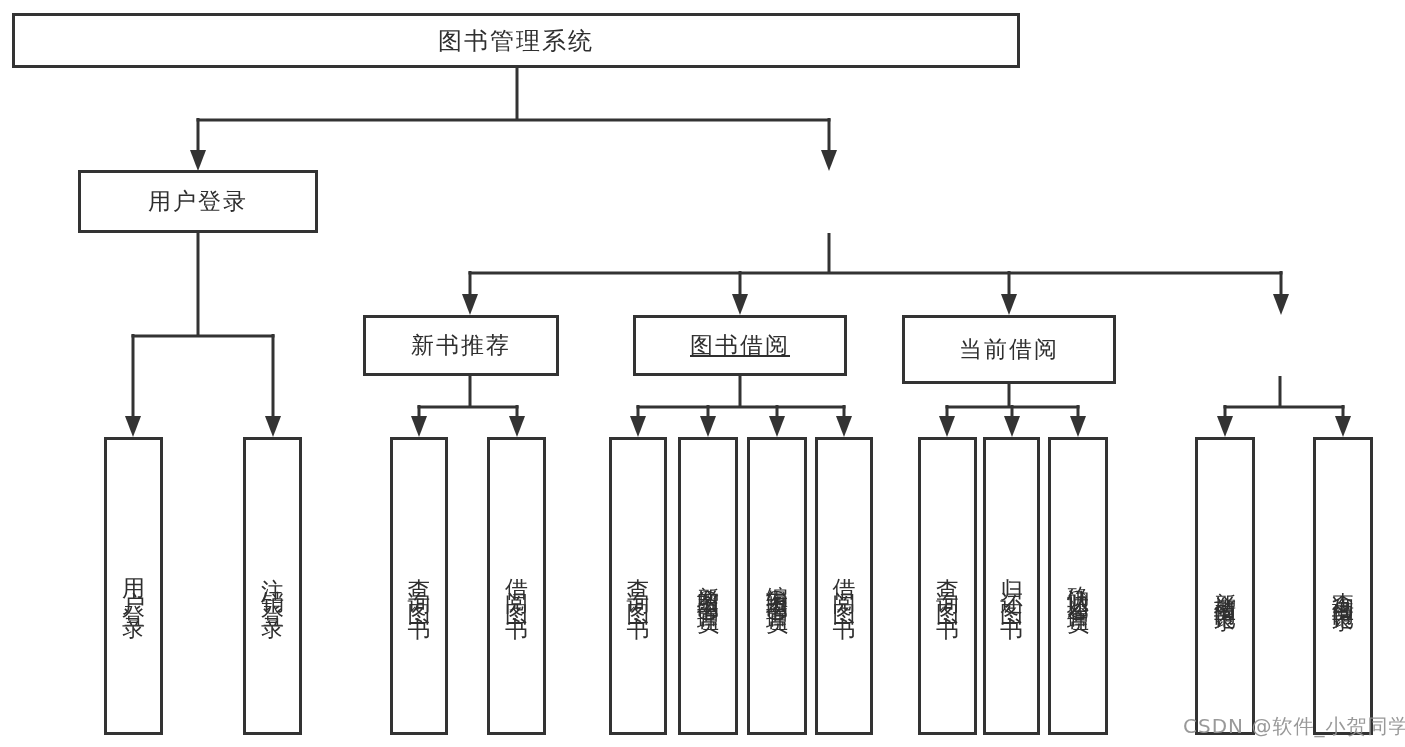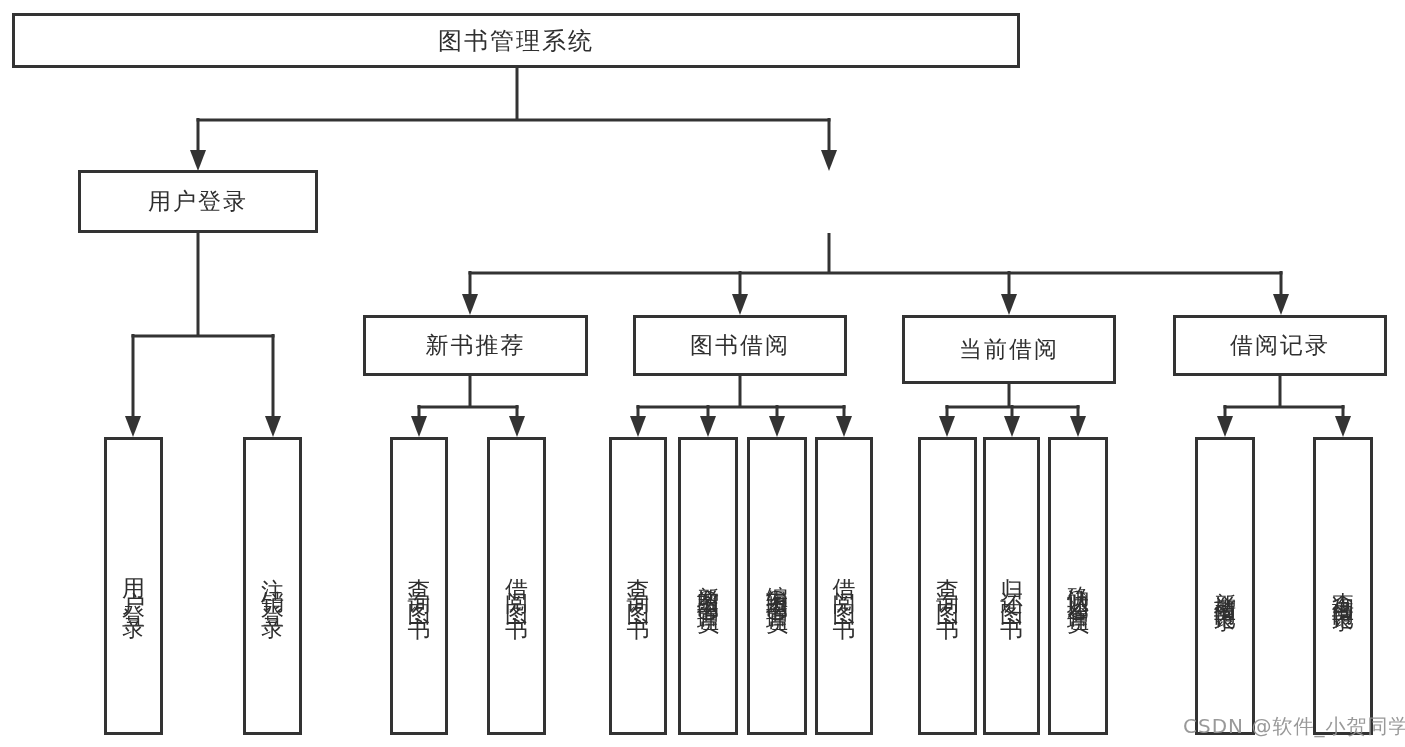--- a/index.html
+++ b/index.html
@@ -149,32 +149,29 @@
   </svg>
 
   <div class="box h-box root-box" style="left:12px; top:13px; width:1008px; height:55px;">
     <span>图书管理系统</span>
   </div>
 
   <div class="box h-box" style="left:78px; top:170px; width:240px; height:63px;">
     <span>用户登录</span>
   </div>
 
-  <div class="box h-box" style="left:363px; top:315px; width:225px; height:61px;">
+  <div class="box h-box" style="left:363px; top:315px; width:196px; height:61px;">
     <span>新书推荐</span>
   </div>
-  <div class="box h-box" style="left:633px; top:315px; width:214px; height:61px;">
+  <div class="box h-box" style="left:633px; top:315px; width:214px; height:61px;text-decoration:underline;">
     <span>图书借阅</span>
   </div>
   <div class="box h-box" style="left:902px; top:315px; width:214px; height:69px;">
     <span>当前借阅</span>
   </div>
-  <div class="box h-box" style="left:1173px; top:315px; width:214px; height:61px;">
-    <span>借阅记录</span>
-  </div>
 
   <div class="box v-box" style="left:104px; top:437px; width:59px; height:298px;">
     <span>用户登录</span>
   </div>
   <div class="box v-box" style="left:243px; top:437px; width:59px; height:298px;">
     <span>注销登录</span>
   </div>
 
   <div class="box v-box" style="left:390px; top:437px; width:58px; height:298px;">
     <span>查询图书</span>

